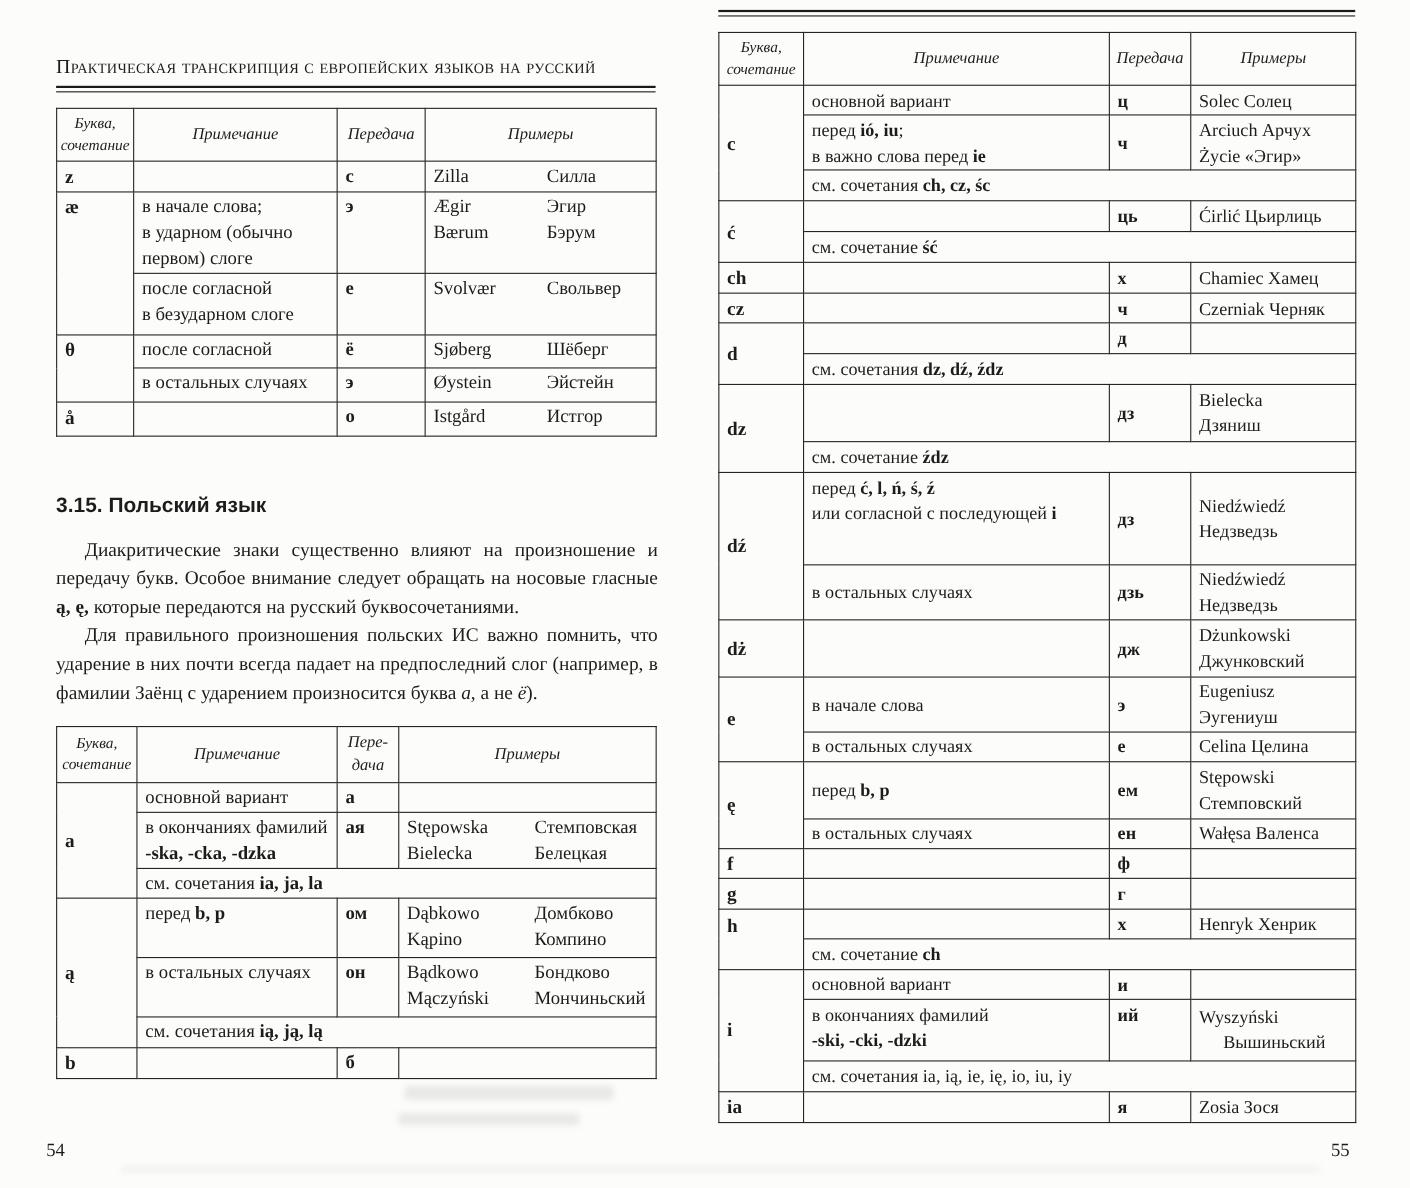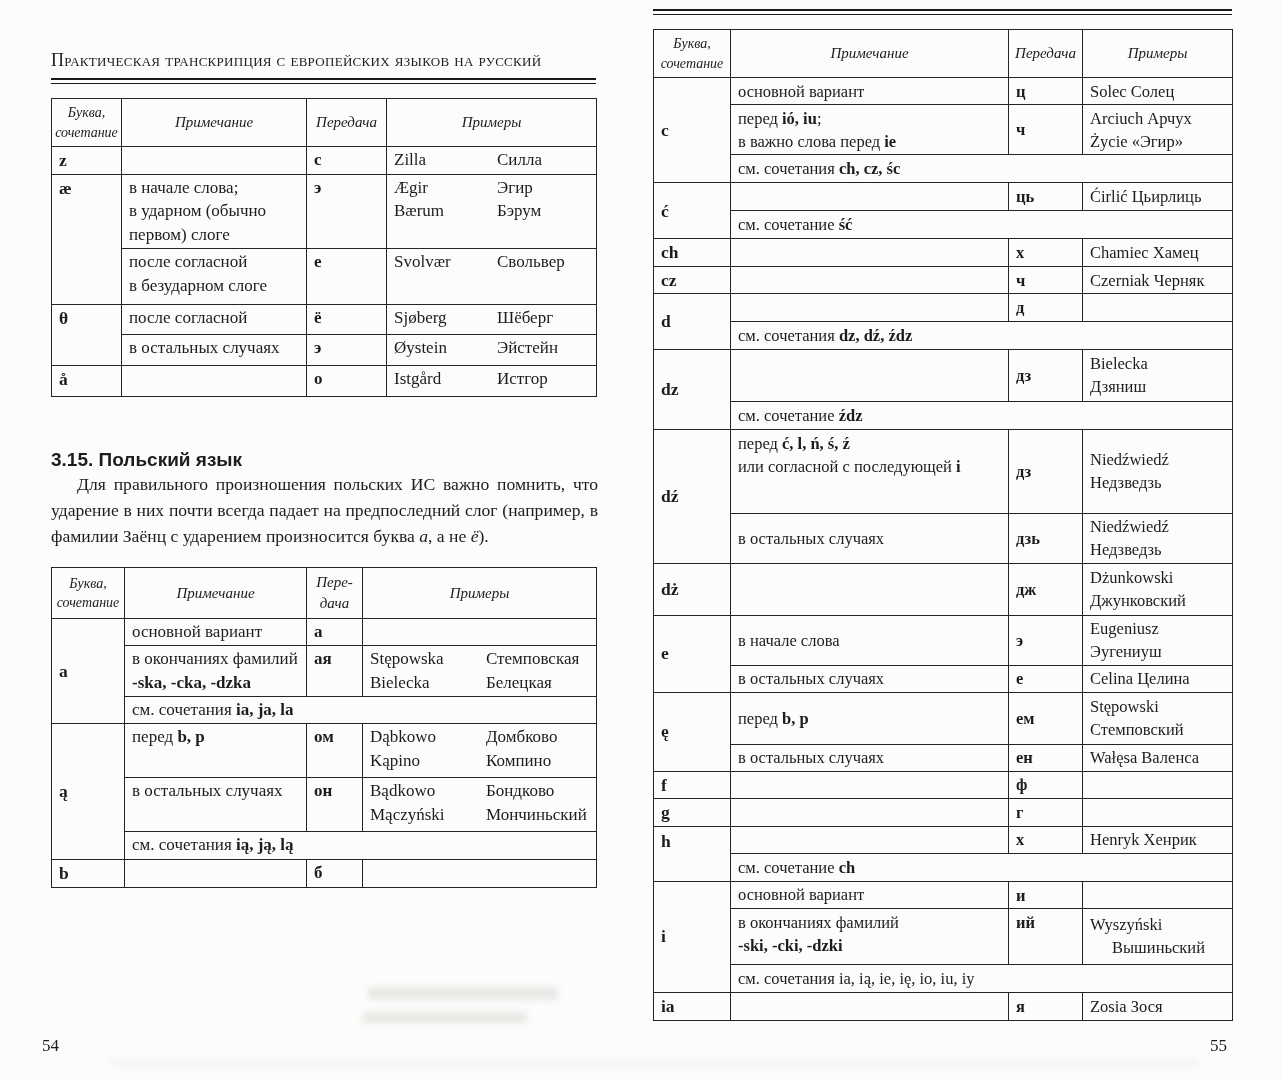--- a/index.html
+++ b/index.html
@@ -130,20 +130,21 @@
           <div class="pair">
             <span>Istgård</span>
             <span>Истгор</span>
           </div>
         </td>
       </tr>
     </tbody>
       </table>
 
     <h3 class="sec">3.15. Польский язык</h3>
+    <p class="par par-first"><span>Диакритические знаки существенно влияют на произношение и передачу букв. Особое внимание следует обращать на носовые гласные </span><span style="font-weight: bold;">ą, ę,</span><span> которые передаются на русский буквосочетаниями.</span></p>
     <p class="par"><span>Для правильного произношения польских ИС важно помнить, что ударение в них почти всегда падает на предпоследний слог (например, в фамилии </span><span style="">Заёнц</span><span> с ударением произносится буква </span><span style="font-style: italic;">а</span><span>, а не </span><span style="font-style: italic;">ё</span><span>).</span></p>
 
     <table class="tbl t2">
       <colgroup>
           <col style="width:73px">
           <col style="width:182px">
           <col style="width:56px">
           <col style="width:234px">
         </colgroup>
       <tbody>

